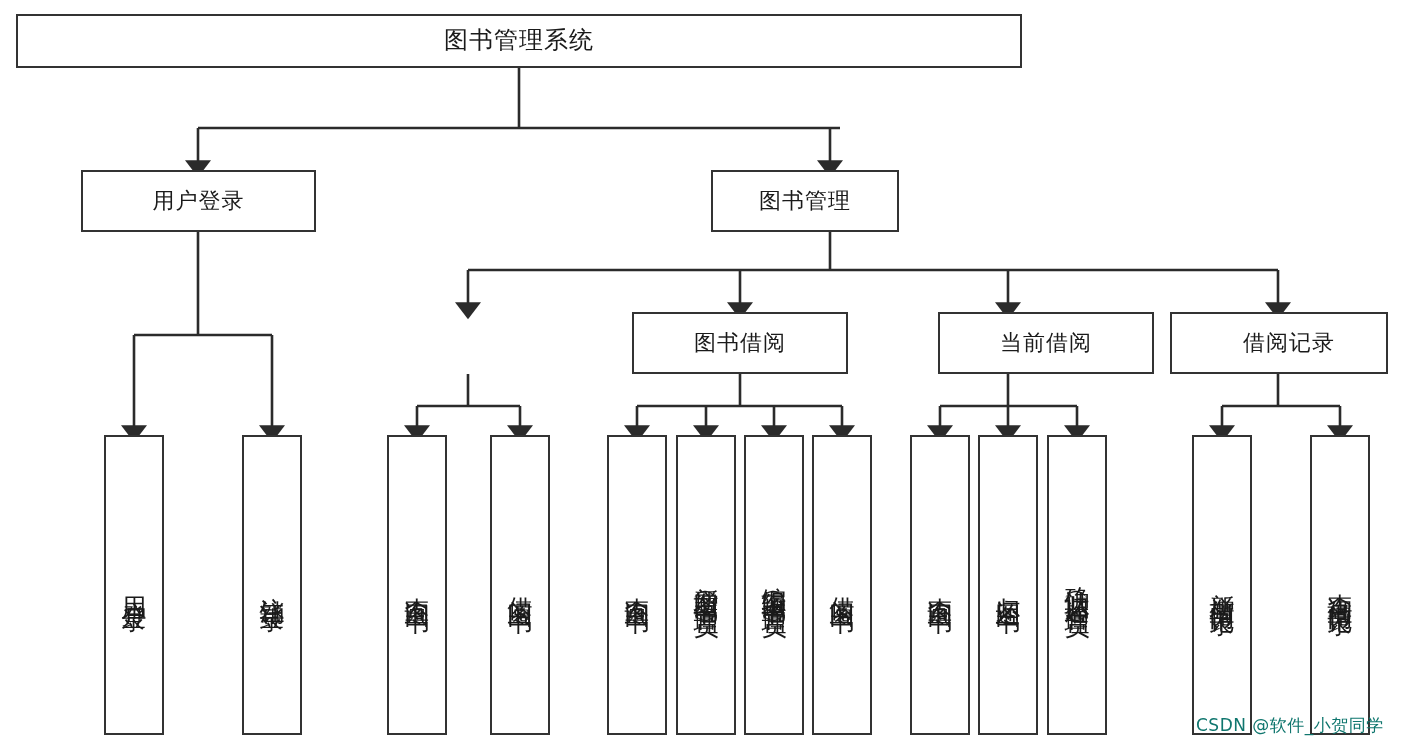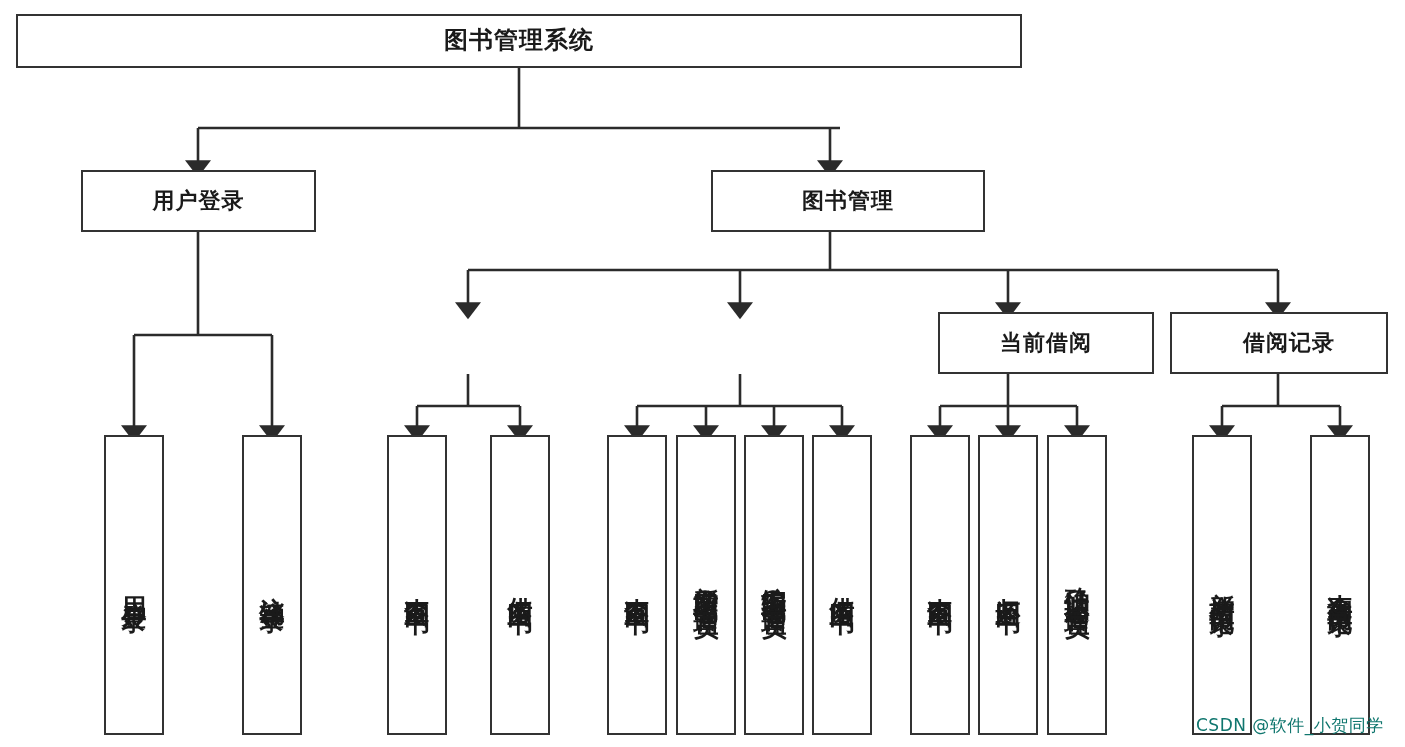--- a/index.html
+++ b/index.html
@@ -35,21 +35,20 @@
     align-items: center;
     justify-content: center;
     color: #1a1a1a;
     z-index: 2;
   }
   .node-label {
     display: block;
     text-align: center;
     line-height: 1.05;
     white-space: nowrap;
-    font-weight: bold;
   }
   .node.horizontal .node-label {
     font-size: 22px;
     letter-spacing: 1px;
   }
   .node.vertical {
     align-items: center;
     justify-content: center;
   }
   .node.vertical .node-label {
@@ -130,24 +129,27 @@
     </g>
   </svg>
 
   <div class="node horizontal" id="node-root" style="left:16px; top:14px; width:1006px; height:54px;">
     <span class="node-label">图书管理系统</span>
   </div>
 
   <div class="node horizontal" style="left:81px; top:170px; width:235px; height:62px;">
     <span class="node-label">用户登录</span>
   </div>
-  <div class="node horizontal" style="left:711px; top:170px; width:274px; height:62px;">
+  <div class="node horizontal" style="left:711px; top:170px; width:188px; height:62px;">
     <span class="node-label">图书管理</span>
   </div>
 
+  <div class="node horizontal" style="left:632px; top:312px; width:216px; height:62px;">
+    <span class="node-label">图书借阅</span>
+  </div>
   <div class="node horizontal" style="left:938px; top:312px; width:216px; height:62px;">
     <span class="node-label">当前借阅</span>
   </div>
   <div class="node horizontal" style="left:1170px; top:312px; width:218px; height:62px;padding-left:20px;">
     <span class="node-label">借阅记录</span>
   </div>
 
   <div class="node vertical" style="left:104px; top:435px; width:60px; height:300px;">
     <span class="node-label">用户登录</span>
   </div>

